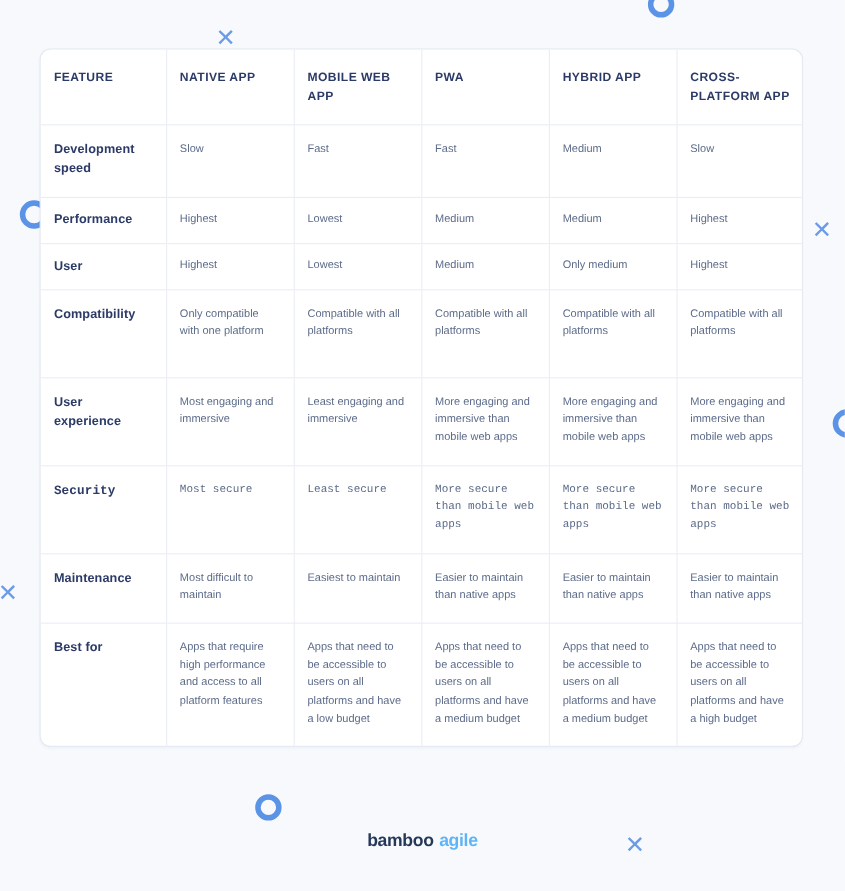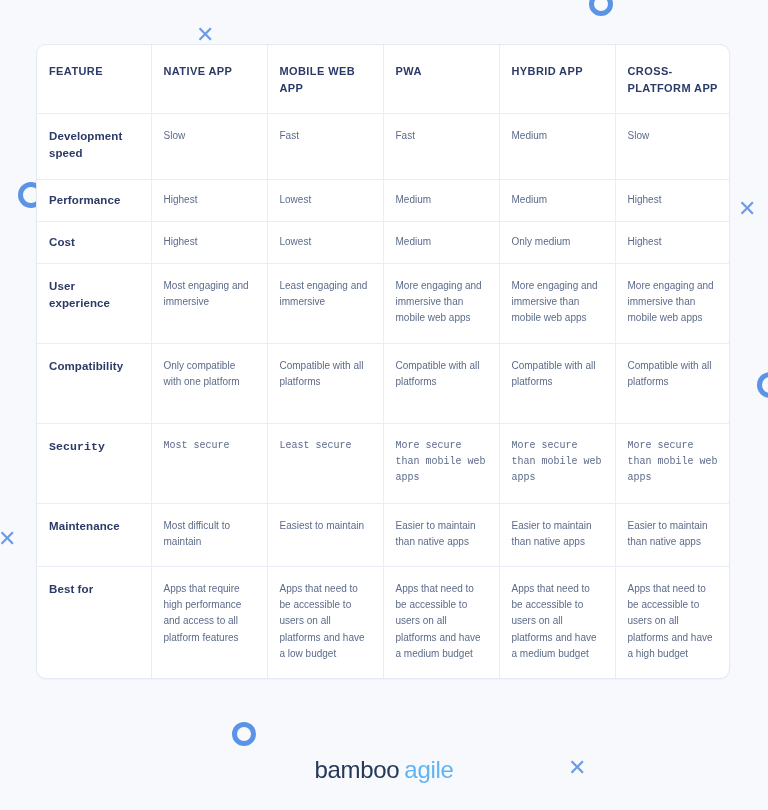--- a/index.html
+++ b/index.html
@@ -115,22 +115,22 @@
   .logo-wrap {
     position: absolute;
     left: 0;
     right: 0;
     top: 756px;
     text-align: center;
     z-index: 3;
   }
   .logo {
     display: inline-block;
-    font-size: 24px;
-    font-weight: normal;
+    font-size: 16px;
+    font-weight: bold;
     letter-spacing: -0.3px;
   }
   .logo .b { color: #253858; }
   .logo .a { color: #5fb4f5; margin-left: 5px; }
 </style>
 </head>
 <body>
 
 <div class="decor-layer">
   <span class="decor-x" style="left: 196px; top: 24px; font-size: 22px; color: rgb(107, 155, 232);">✕</span>
@@ -174,43 +174,43 @@
         </tr>
         <tr data-row="performance">
           <td class="feature-cell">Performance</td>
           <td class="value-cell">Highest</td>
           <td class="value-cell">Lowest</td>
           <td class="value-cell">Medium</td>
           <td class="value-cell">Medium</td>
           <td class="value-cell">Highest</td>
         </tr>
         <tr data-row="cost">
-          <td class="feature-cell">Cost</td>
+          <td class="feature-cell">User</td>
           <td class="value-cell">Highest</td>
           <td class="value-cell">Lowest</td>
           <td class="value-cell">Medium</td>
           <td class="value-cell">Only medium</td>
           <td class="value-cell">Highest</td>
+        </tr>
+        <tr data-row="compatibility">
+          <td class="feature-cell">Compatibility</td>
+          <td class="value-cell">Only compatible with one platform</td>
+          <td class="value-cell">Compatible with all platforms</td>
+          <td class="value-cell">Compatible with all platforms</td>
+          <td class="value-cell">Compatible with all platforms</td>
+          <td class="value-cell">Compatible with all platforms</td>
         </tr>
         <tr data-row="user-experience">
           <td class="feature-cell">User experience</td>
           <td class="value-cell">Most engaging and immersive</td>
           <td class="value-cell">Least engaging and immersive</td>
           <td class="value-cell">More engaging and immersive than mobile web apps</td>
           <td class="value-cell">More engaging and immersive than mobile web apps</td>
           <td class="value-cell">More engaging and immersive than mobile web apps</td>
         </tr>
-        <tr data-row="compatibility">
-          <td class="feature-cell">Compatibility</td>
-          <td class="value-cell">Only compatible with one platform</td>
-          <td class="value-cell">Compatible with all platforms</td>
-          <td class="value-cell">Compatible with all platforms</td>
-          <td class="value-cell">Compatible with all platforms</td>
-          <td class="value-cell">Compatible with all platforms</td>
-        </tr>
         <tr data-row="security">
           <td class="feature-cell">Security</td>
           <td class="value-cell">Most secure</td>
           <td class="value-cell">Least secure</td>
           <td class="value-cell">More secure than mobile web apps</td>
           <td class="value-cell">More secure than mobile web apps</td>
           <td class="value-cell">More secure than mobile web apps</td>
         </tr>
         <tr data-row="maintenance">
           <td class="feature-cell">Maintenance</td>

